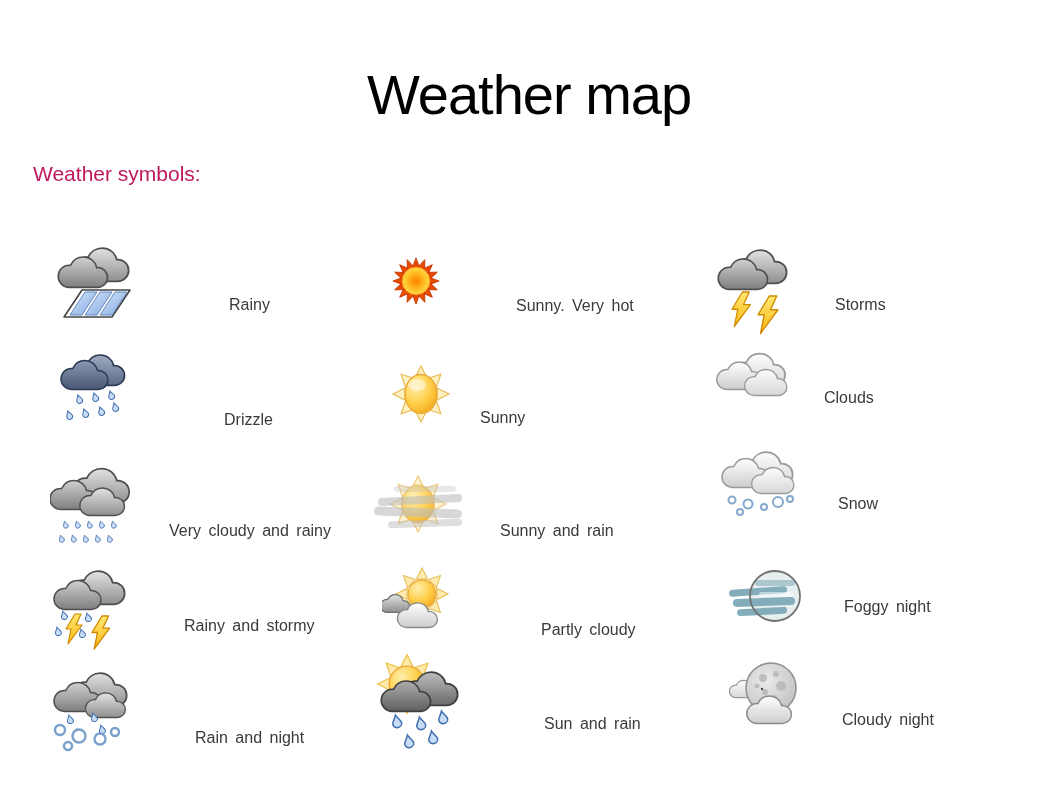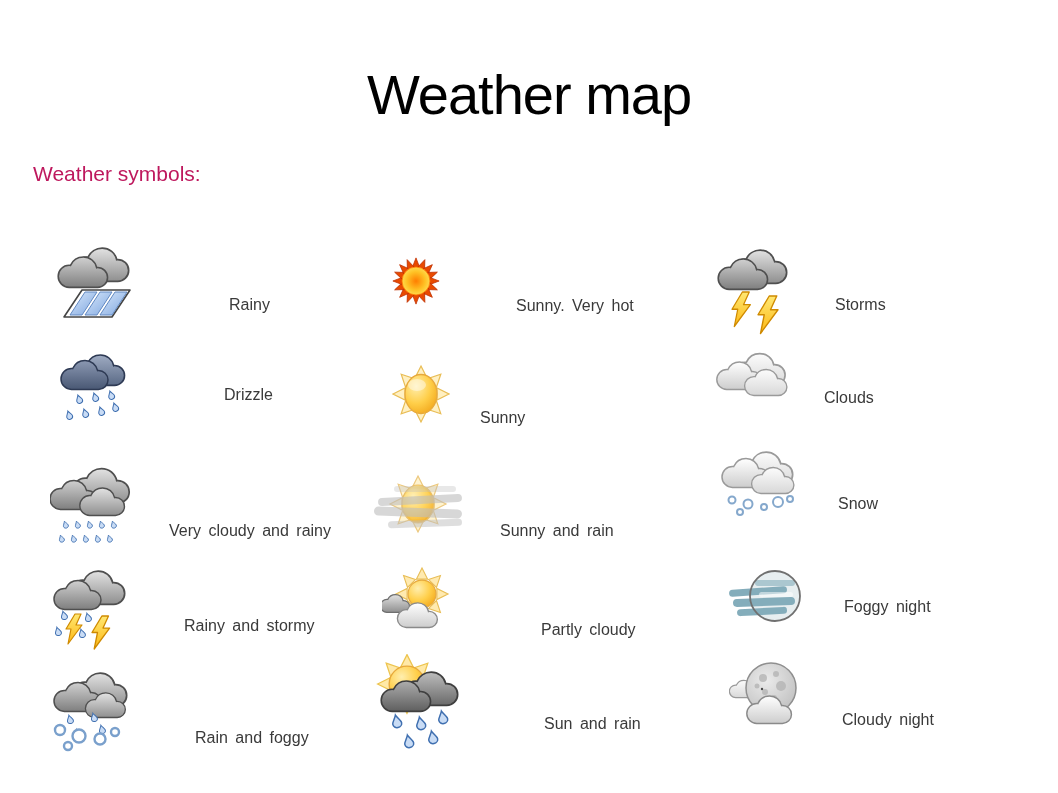--- a/index.html
+++ b/index.html
@@ -114,21 +114,21 @@
         <use href="#drop" transform="translate(18,44) rotate(-18) scale(.5)"></use>
         <use href="#drop" transform="translate(34,42) rotate(-18) scale(.5)"></use>
         <use href="#drop" transform="translate(50,40) rotate(-18) scale(.5)"></use>
         <use href="#drop" transform="translate(8,60)  rotate(-18) scale(.5)"></use>
         <use href="#drop" transform="translate(24,58) rotate(-18) scale(.5)"></use>
         <use href="#drop" transform="translate(40,56) rotate(-18) scale(.5)"></use>
         <use href="#drop" transform="translate(54,52) rotate(-18) scale(.5)"></use>
       </g>
     </svg>
   </figure>
-  <span class="lbl" style="left:224px;top:366px">Drizzle</span>
+  <span class="lbl" style="left:224px;top:391px">Drizzle</span>
 
   <figure class="sym" style="left:50px;top:466px">
     <svg width="88" height="92" viewBox="0 0 88 92">
       <use href="#cloud" transform="translate(18,-10) scale(1.2)" fill="url(#g-gray)" stroke="#4f4f4f" stroke-width="1.4"></use>
       <use href="#cloud" transform="translate(-4,4)" fill="url(#g-gray2)" stroke="#4f4f4f" stroke-width="1.5"></use>
       <use href="#cloud" transform="translate(26,12) scale(.95)" fill="url(#g-gray)" stroke="#4f4f4f" stroke-width="1.5"></use>
       <g fill="#c9dcf5" stroke="#3f6fb0" stroke-width="2">
         <use href="#drop" transform="translate(12,56) rotate(-18) scale(.42)"></use>
         <use href="#drop" transform="translate(24,56) rotate(-18) scale(.42)"></use>
         <use href="#drop" transform="translate(36,56) rotate(-18) scale(.42)"></use>
@@ -175,21 +175,21 @@
       </g>
       <g fill="#ffffff" stroke="#7aa0cc" stroke-width="2.4">
         <circle cx="8" cy="60" r="5"></circle>
         <circle cx="27" cy="66" r="6.5"></circle>
         <circle cx="48" cy="69" r="5.5"></circle>
         <circle cx="63" cy="62" r="4"></circle>
         <circle cx="16" cy="76" r="4"></circle>
       </g>
     </svg>
   </figure>
-  <span class="lbl" style="left:195px;top:709px">Rain and foggy</span>
+  <span class="lbl" style="left:195px;top:709px">Rain and night</span>
 
   <figure class="sym" style="left:390px;top:254px">
     <svg width="52" height="54" viewBox="0 0 54 54">
       <g transform="translate(27,27)">
         <g fill="#e84a00" stroke="#c03000" stroke-width=".8">
           <use href="#spike"></use>
             <use href="#spike" transform="rotate(22.5)"></use>
             <use href="#spike" transform="rotate(45)"></use>
             <use href="#spike" transform="rotate(67.5)"></use>
           <use href="#spike" transform="rotate(90)"></use>

